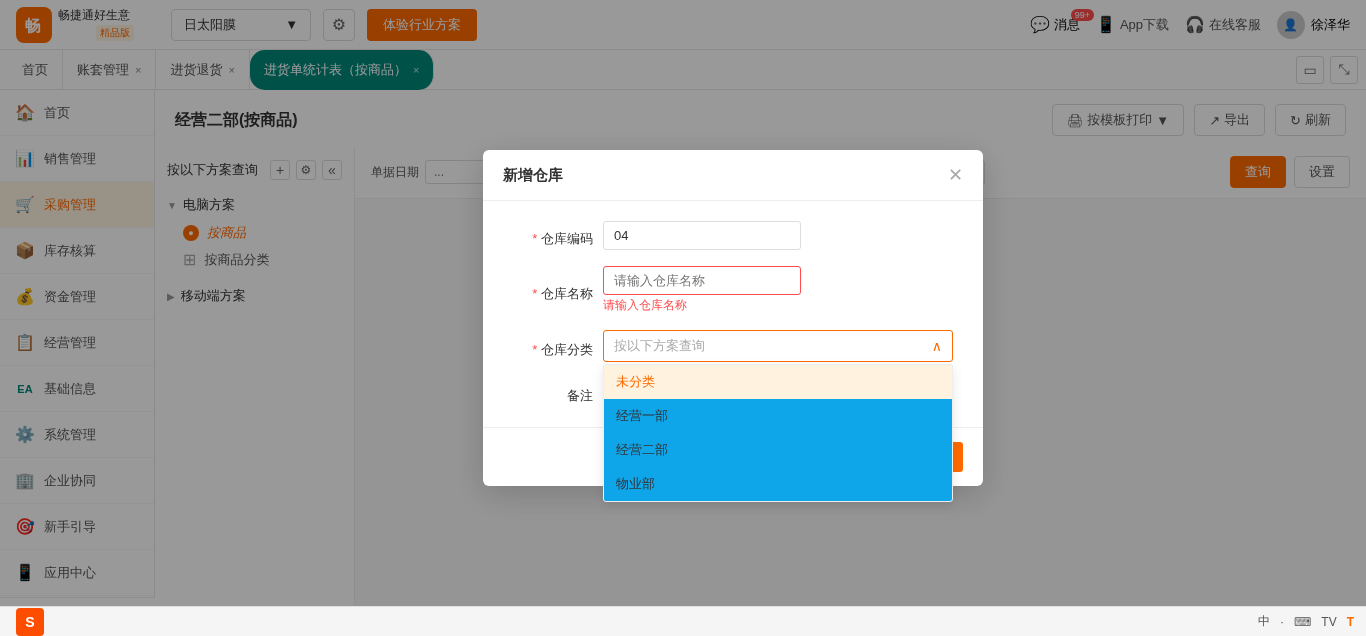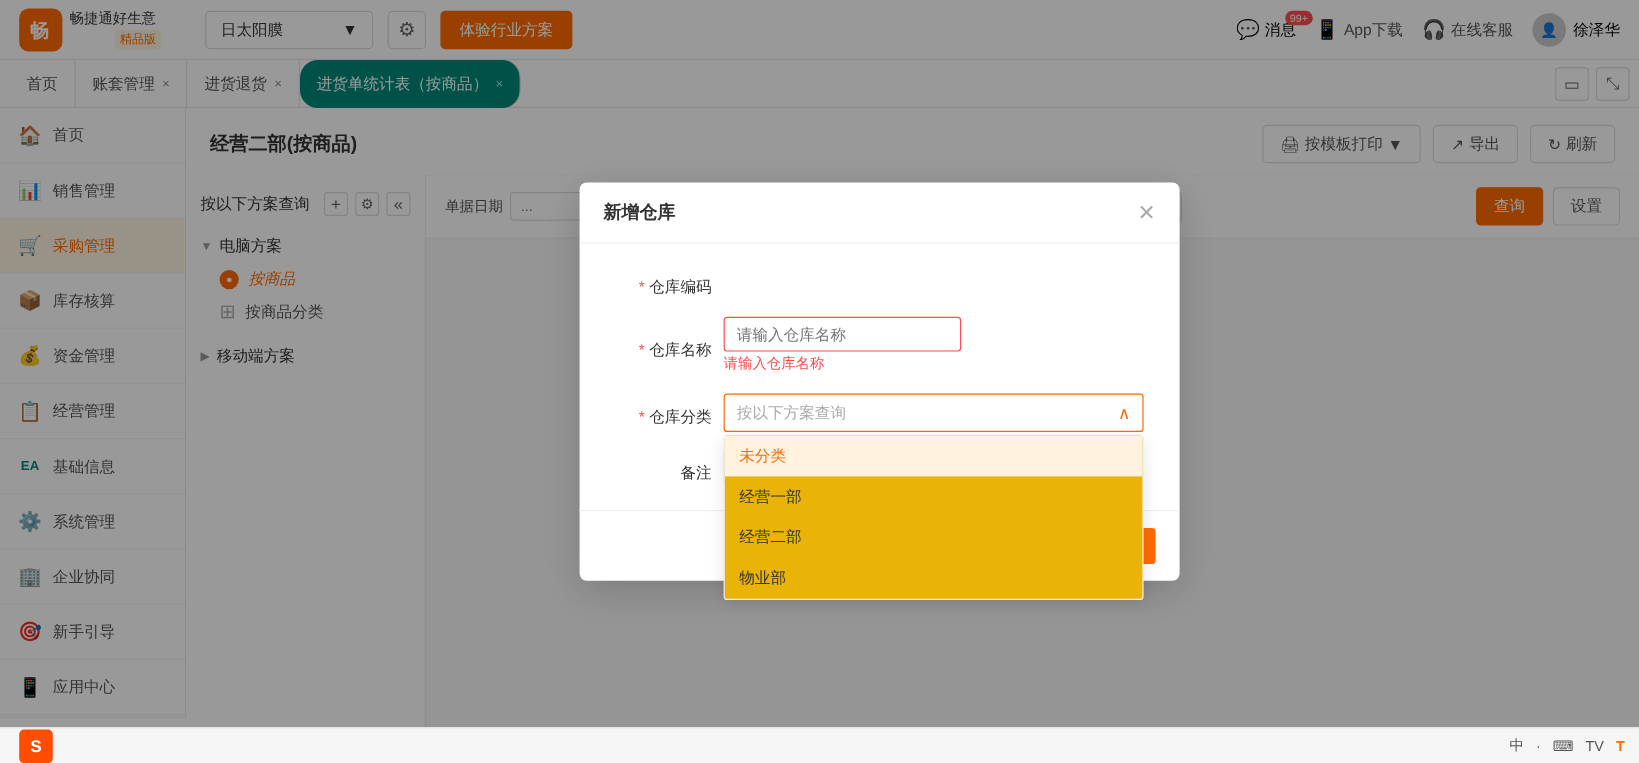--- a/index.html
+++ b/index.html
@@ -239,21 +239,21 @@
       justify-content: space-between;
       cursor: pointer;
     }
     .dropdown-trigger.open { border-color: #ff6a00; }
     .dropdown-chevron { color: #ff6a00; font-size: 14px; }
     .dropdown-list {
       position: absolute;
       top: 100%;
       left: 0;
       right: 0;
-      background: #eab308;
+      background: #0ea5e9;
       border: 1px solid #eee;
       border-radius: 3px;
       z-index: 300;
       box-shadow: 0 4px 12px rgba(0,0,0,0.1);
       margin-top: 2px;
     }
     .dropdown-item {
       padding: 8px 12px;
       font-size: 13px;
       color: #333;
@@ -516,20 +516,23 @@
 
 <div class="modal">
   <div class="modal-header">
     <span class="modal-title">新增仓库</span>
     <span class="modal-close">✕</span>
   </div>
   <div class="modal-body">
 
     <div class="form-row">
       <span class="form-label required">仓库编码</span>
+      <div class="form-group">
+        <input class="form-control" type="text" value="04" style="">
+      </div>
     </div>
 
     <div class="form-row">
       <span class="form-label required">仓库名称</span>
       <div class="form-group">
         <input class="form-control error" type="text" placeholder="请输入仓库名称" style="">
         <div class="error-msg">请输入仓库名称</div>
       </div>
     </div>
 

